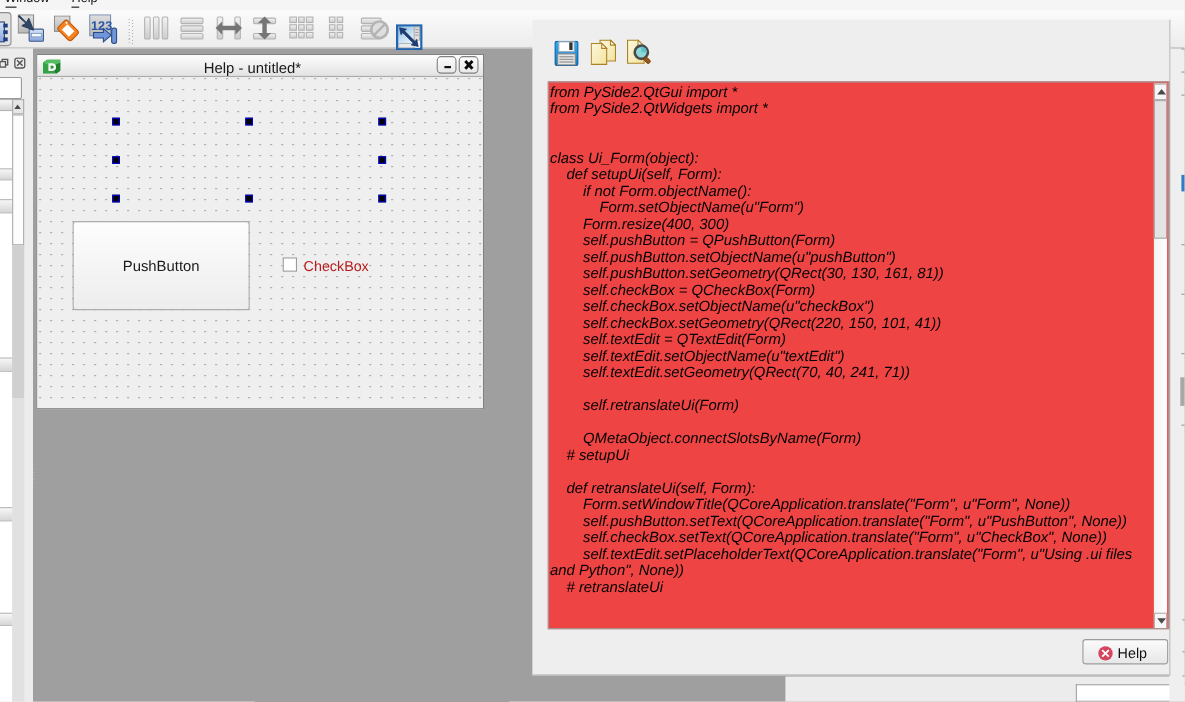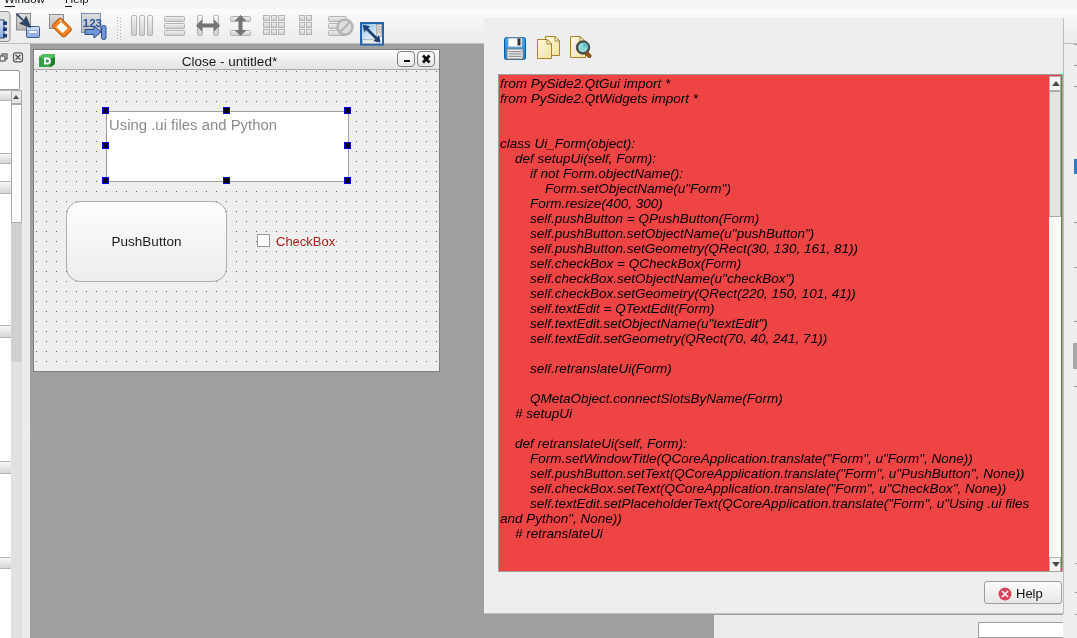--- a/index.html
+++ b/index.html
@@ -19,21 +19,21 @@
 
 #formwin { left:33px; top:49px; width:407px; height:323px; border:1px solid #808080; background:#ececec; z-index:6; }
 #ftitle { left:0; top:0; width:405px; height:20px; background:linear-gradient(#fdfdfd,#e3e3e3); border-bottom:1px solid #aaa; }
 #ftitletext { left:-7px; width:405px; text-align:center; top:4px; font-size:13.5px; color:#1a1a1a; }
 #fbody { left:0; top:21px; width:405px; height:300px; background-color:#efefef; }
 .winbtn { top:1px; width:18px; height:16px; border:1px solid #808080; border-radius:4px; background:linear-gradient(#fcfcfc,#e8e8e8); }
 
 #textedit { left:72px; top:40px; width:243px; height:71px; background:#fff; border:1px solid #a0a0a0; }
 #textedit .ph { position:absolute; left:2px; top:5px; font-size:14.9px; color:#8b8b8b; }
 .handle { position:absolute; width:7px; height:7px; background:#000; border:1.6px solid #0000e0; }
-#pushbtn { left:32px; top:130px; width:161px; height:81px; border:1px solid #adadad; border-radius:14px; background:linear-gradient(#fdfdfd,#ededed); text-align:center; line-height:79px; font-size:13.5px; color:#1a1a1a; }
+#pushbtn { left:32px; top:130px; width:161px; height:81px; border:1px solid #adadad; border-radius:3px; background:linear-gradient(#fdfdfd,#ededed); text-align:center; line-height:79px; font-size:13.5px; color:#1a1a1a; }
 #checkind { left:223px; top:163px; width:13px; height:13px; background:#fff; border:1px solid #9a9a9a; }
 #checklab { left:242px; top:163px; font-size:13px; color:#b91c1c; }
 
 #dialog { left:484px; top:18px; width:580px; height:596px; background:#eeeeee; border-right:1px solid #bdbdbd; border-bottom:1px solid #bdbdbd; z-index:6; }
 #codearea { left:14px; top:56px; width:565px; height:498px; background:#ef4444; border:1px solid #9e9e9e; overflow:hidden;font-style:italic; }
 #code { position:absolute; left:1px; top:1px; font-size:13.5px; line-height:15px; white-space:pre; color:#000; }
 
 #vsb { position:absolute; right:1px; top:1px; width:12px; height:496px; background:linear-gradient(90deg,#f2f2f2,#fff); }
 .sbbtn { position:absolute; left:0; width:12px; height:15px; background:#f6f6f6; border:1px solid #b0b0b0; }
 #sbthumb { position:absolute; left:0; top:15px; width:12px; height:126px; background:#e4e4e4; border:1px solid #a8a8a8; }
@@ -232,41 +232,38 @@
 </div>
 
 <div id="formwin" class="abs">
   <div id="ftitle" class="abs"></div>
   <svg class="abs" style="left:5px;top:4px;" width="16" height="13" viewBox="0 0 16 13">
     <polygon points="0,3 4,0 16,0 16,10 12,13 0,13" fill="#35a245"></polygon>
     <polygon points="0,3 4,0 16,0 16,3 8,6 0,3" fill="#53bd62"></polygon>
     <polygon points="16,10 12,13 8,6 16,3" fill="#1f8030"></polygon>
     <path fill-rule="evenodd" d="M5 3.5 H8.5 A3.5 3.5 0 0 1 8.5 10.5 H5 Z M7 5.5 H8.3 A1.5 1.5 0 0 1 8.3 8.5 H7 Z" fill="#f4f8f4"></path>
   </svg>
-  <div id="ftitletext" class="abs">Close - untitled*</div>
+  <div id="ftitletext" class="abs">Help - untitled*</div>
   <div class="winbtn abs" style="left:363px;">
       <div style="position:absolute;left:6px;top:8px;width:6px;height:2px;background:#111;"></div>
     </div>
   <div class="winbtn abs" style="left:383px;">
     <svg width="16" height="14" viewBox="0 0 16 14" style="position:absolute;left:0;top:0;">
       <path d="M5 3.5 L11.5 10.5 M11.5 3.5 L5 10.5" stroke="#0a0a0a" stroke-width="2.7"></path>
     </svg>
   </div>
   <div id="fbody" class="abs">
     <svg class="abs" style="left:0;top:0;" width="405" height="300">
       <defs>
           <pattern id="dotp" width="10" height="10" patternUnits="userSpaceOnUse">
         <rect x="2" y="0" width="1" height="1" fill="#646464"></rect>
       </pattern>
         </defs>
       <rect width="405" height="300" fill="url(#dotp)"></rect>
     </svg>
-    <div id="textedit" class="abs">
-        <span class="ph">Using .ui files and Python</span>
-      </div>
     <div class="handle" style="left:68px;top:36px;"></div>
     <div class="handle" style="left:189px;top:36px;"></div>
     <div class="handle" style="left:310px;top:36px;"></div>
     <div class="handle" style="left:68px;top:71px;"></div>
     <div class="handle" style="left:310px;top:71px;"></div>
     <div class="handle" style="left:68px;top:106px;"></div>
     <div class="handle" style="left:189px;top:106px;"></div>
     <div class="handle" style="left:310px;top:106px;"></div>
     <div id="pushbtn" class="abs">PushButton</div>
     <div id="checkind" class="abs"></div>

